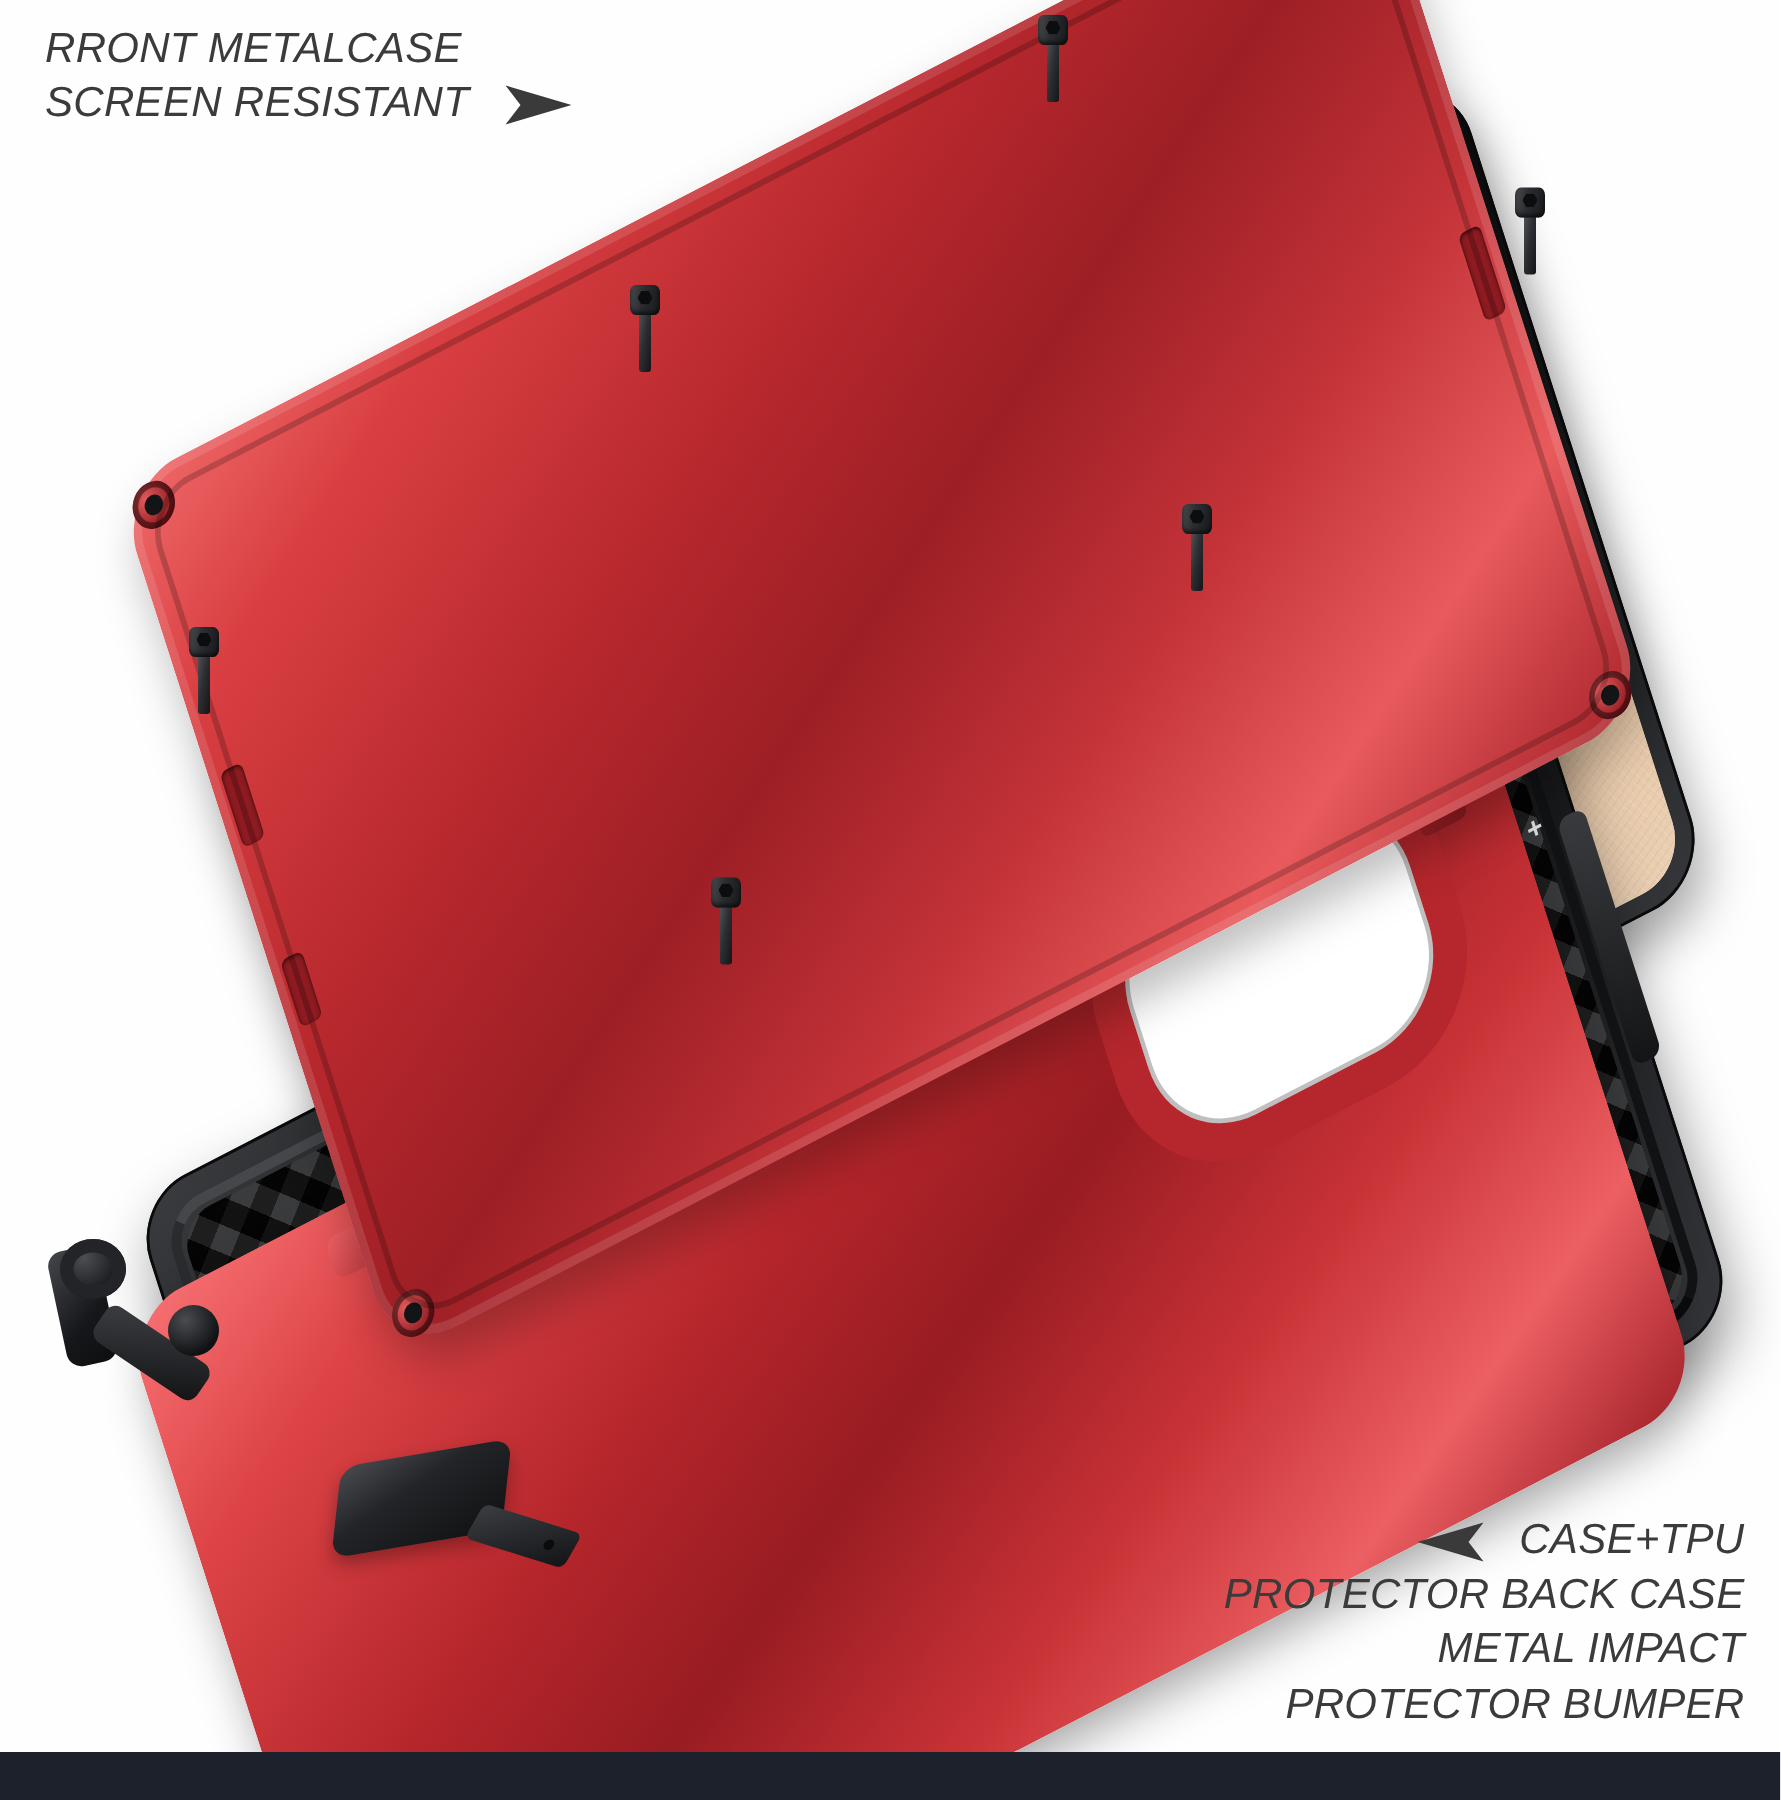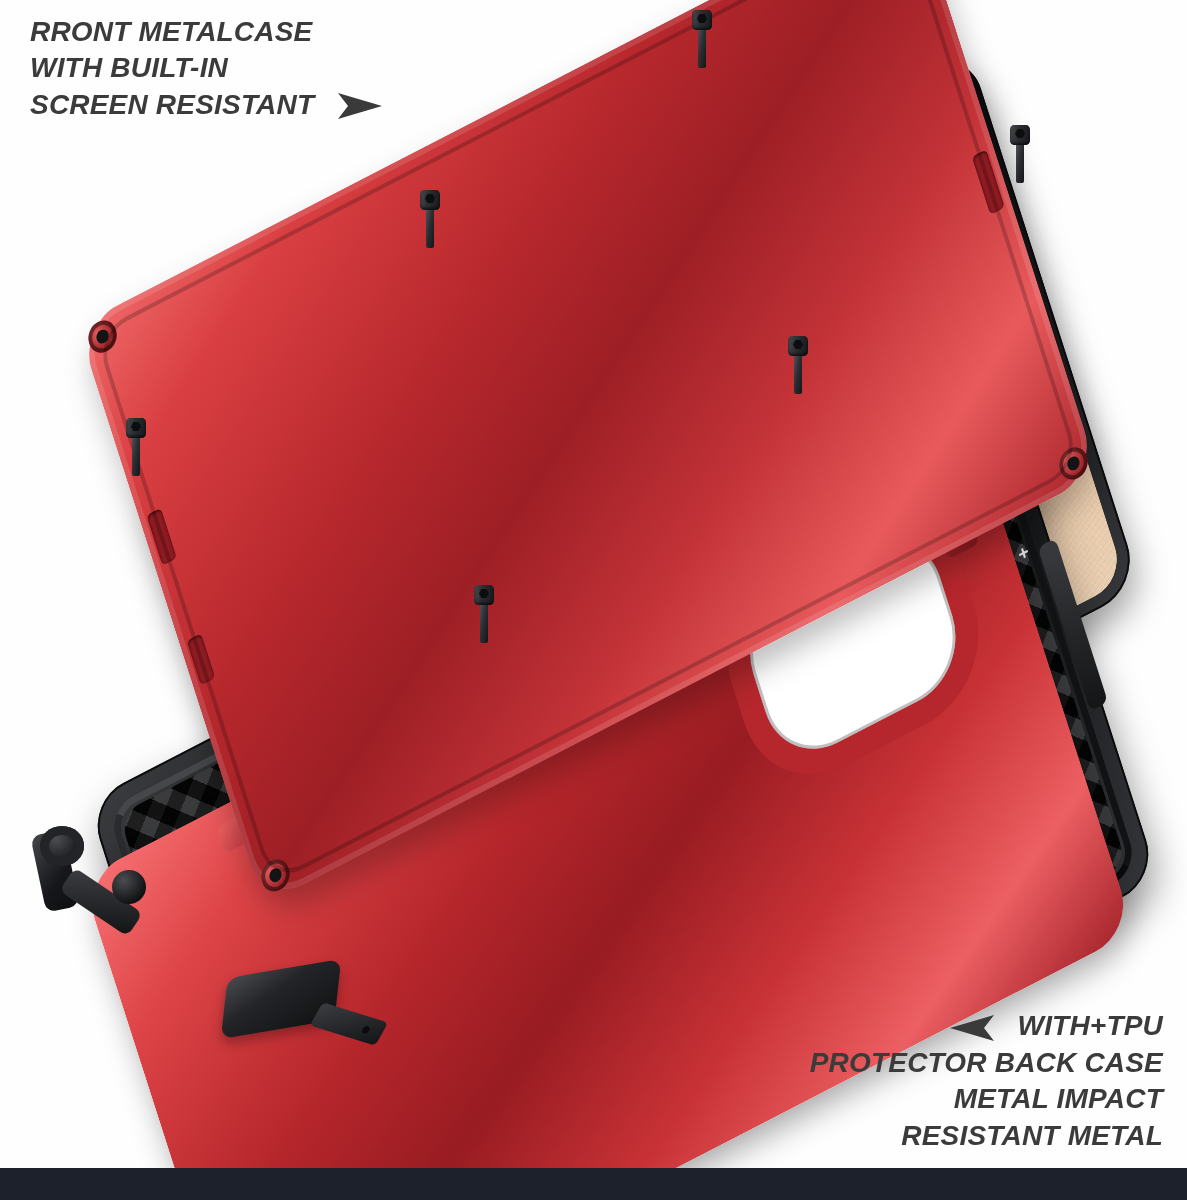--- a/index.html
+++ b/index.html
@@ -1,20 +1,20 @@
 <!DOCTYPE html>
 <html><head>
 <meta charset="utf-8">
 <style>
   html,body{margin:0;padding:0;background:#fff;}
   body{width:1187px;height:1200px;overflow:hidden;font-family:"Liberation Sans",sans-serif;}
   #stage{position:relative;width:1187px;height:1200px;background:#fefefe;overflow:hidden;}
 
   
-  .caption{position:absolute;font-weight:bold;font-style:italic;color:#3b3b3b;
+  .caption{position:absolute;font-weight:normal;font-style:italic;color:#3b3b3b;
            letter-spacing:.2px;line-height:1.30;white-space:nowrap;}
   #cap-top{left:30px;top:14px;font-size:28px;text-align:left;}
   #cap-bot{right:24px;bottom:46px;font-size:28px;text-align:right;}
   .cap-line{display:block;}
 
   .arrow{display:inline-block;vertical-align:middle;}
   #arrow-right{margin-left:14px;}
   #arrow-left{margin-right:14px;}
 
   
@@ -177,21 +177,20 @@
     background:linear-gradient(150deg,#3c3d41,#131416);transform:skewX(-16deg) rotate(16deg);}
   #plug .tail:after{content:"";position:absolute;right:14px;top:9px;width:7px;height:7px;border-radius:50%;background:#0a0b0c;}
 </style>
 </head>
 <body>
 
 <div id="stage">
 
   <div id="cap-top" class="caption">
     <span class="cap-line">RRONT METALCASE</span>
-    <span class="cap-line">WITH BUILT-IN</span>
     <span class="cap-line">
       <span>SCREEN RESISTANT</span>
       <svg class="arrow" id="arrow-right" width="48" height="30" viewBox="0 0 48 30">
         <path d="M2 2 L46 15 L2 28 L12 15 Z" fill="#3a3a3a"></path>
       </svg>
     </span>
   </div>
 
   <div id="glass" class="layer">
     <div class="gsheet"></div>
@@ -293,22 +292,22 @@
         <div class="head"></div>
         <div class="hex"></div>
       </div>
     </div>
 
   <div id="cap-bot" class="caption">
     <span class="cap-line">
       <svg class="arrow" id="arrow-left" width="48" height="30" viewBox="0 0 48 30">
         <path d="M46 2 L2 15 L46 28 L36 15 Z" fill="#3a3a3a"></path>
       </svg>
-      <span>WITH+TPU</span>
+      <span>CASE+TPU</span>
     </span>
     <span class="cap-line">PROTECTOR BACK CASE</span>
     <span class="cap-line">METAL IMPACT</span>
-    <span class="cap-line">RESISTANT METAL</span>
+    <span class="cap-line">PROTECTOR BUMPER</span>
   </div>
 
   <div id="bottom-band"></div>
 
 </div>
 
 </body></html>

